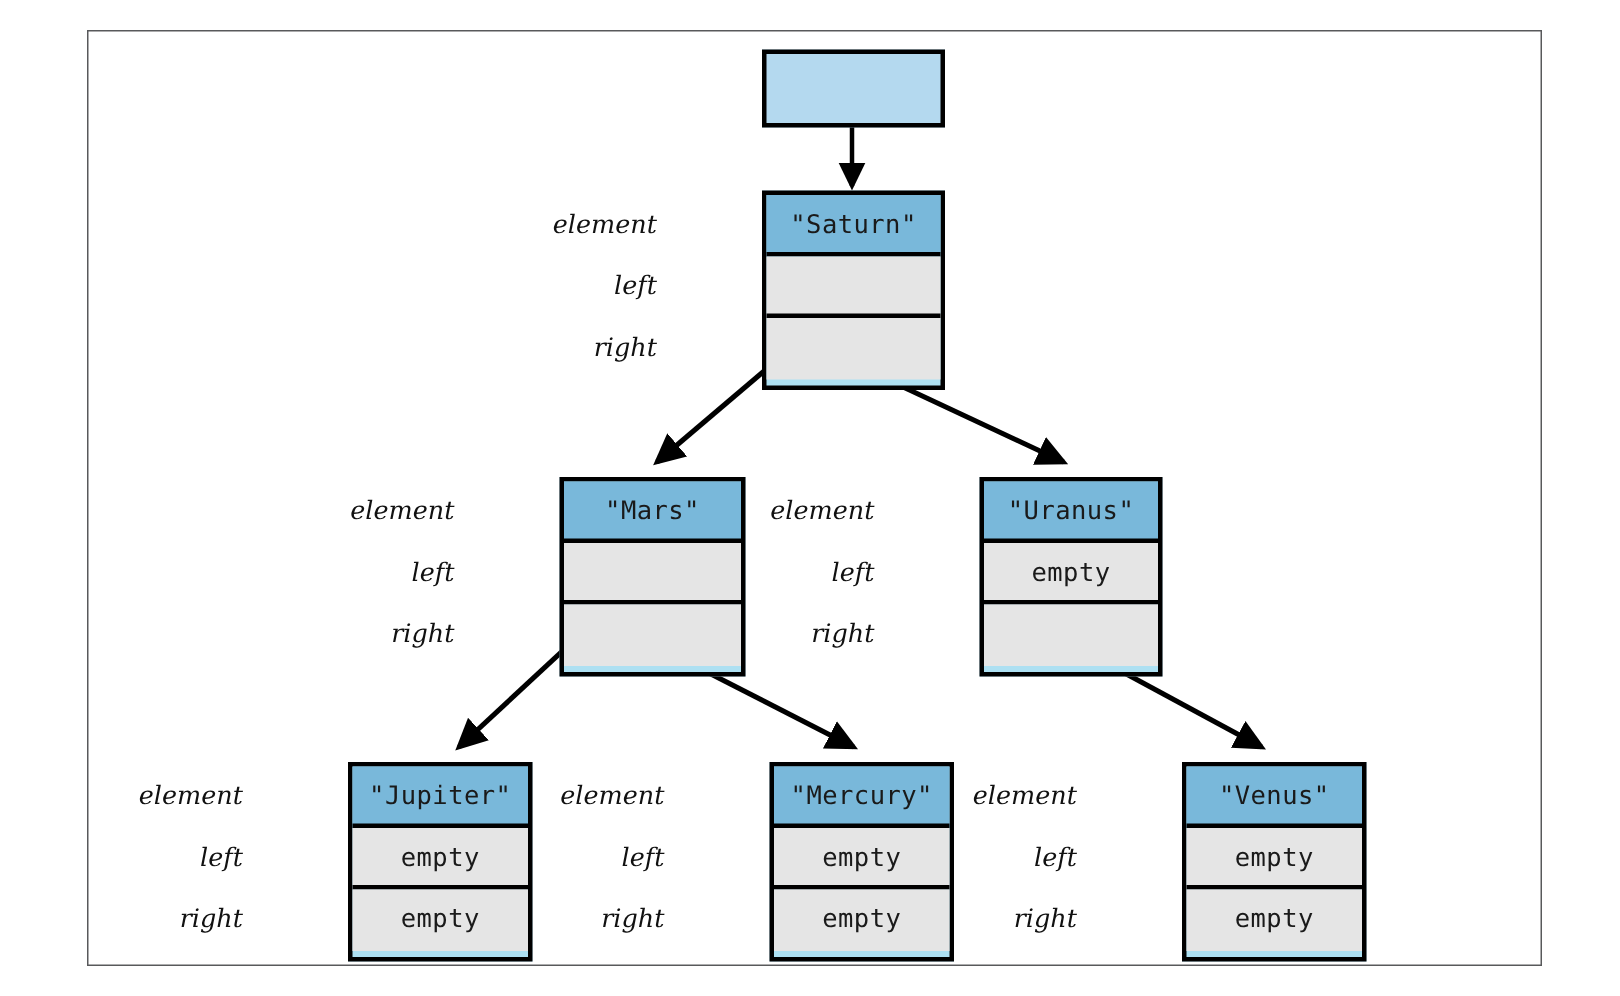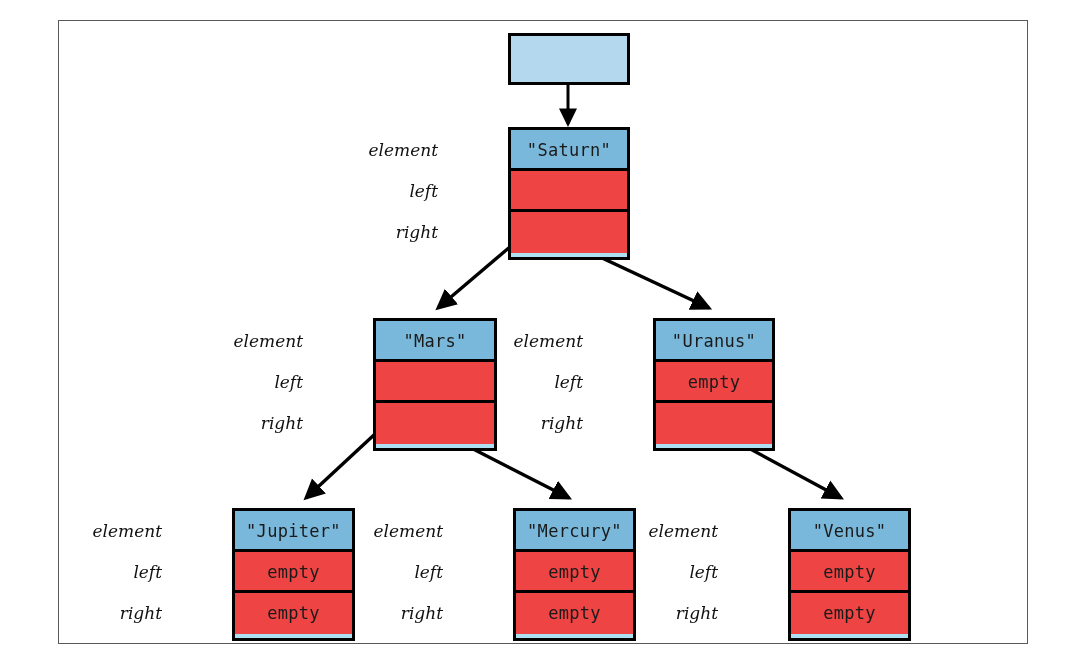--- a/index.html
+++ b/index.html
@@ -48,21 +48,21 @@
   }
   .cell {
     position: relative;
     box-sizing: border-box;
     height: 41px;
     line-height: 41px;
     text-align: center;
     font-family: "DejaVu Sans Mono", "Liberation Mono", monospace;
     font-size: 17px;
     color: #1a1a1a;
-    background: #ef4444;
+    background: #e5e5e5;
     letter-spacing: 0.3px;
   }
   .cell.element {
     background: #79b8da;
     border-bottom: 3px solid #000000;
     font-weight: 400;
   }
   .cell.left {
     border-bottom: 3px solid #000000;
   }

